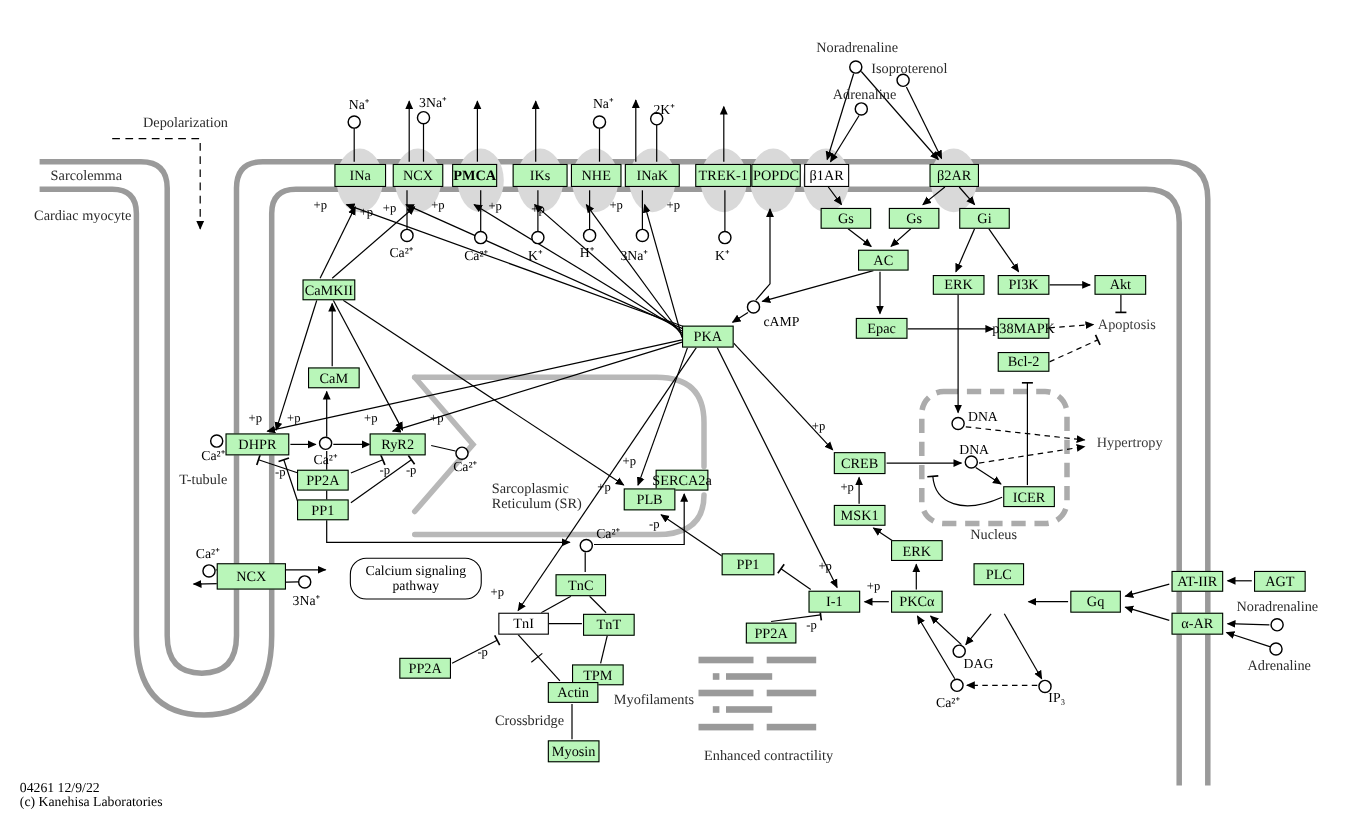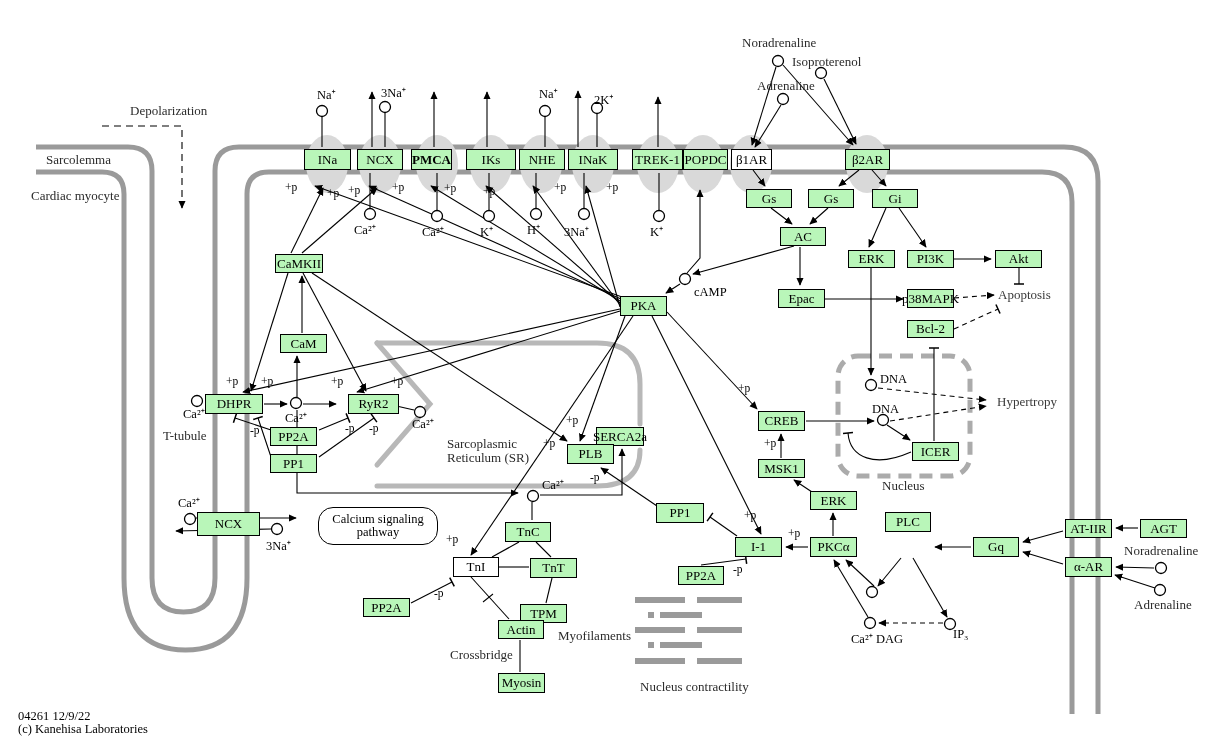--- a/index.html
+++ b/index.html
@@ -243,21 +243,21 @@
     <div class="node g" style="left: 848px; top: 250px; width: 47px; height: 18px;">ERK</div>
     <div class="node g" style="left: 907px; top: 250px; width: 47px; height: 18px;">PI3K</div>
     <div class="node g" style="left: 995px; top: 250px; width: 47px; height: 18px;">Akt</div>
     <div class="node g" style="left: 778px; top: 289px; width: 47px; height: 19px;">Epac</div>
     <div class="node g" style="left: 907px; top: 289px; width: 47px; height: 19px;">p38MAPK</div>
     <div class="node g" style="left: 907px; top: 320px; width: 47px; height: 18px;">Bcl-2</div>
     <div class="node g" style="left: 620px; top: 296px; width: 47px; height: 20px;">PKA</div>
     <div class="node g" style="left: 275px; top: 254px; width: 48px; height: 19px;">CaMKII</div>
     <div class="node g" style="left: 280px; top: 334px; width: 47px; height: 19px;">CaM</div>
     <div class="node g" style="left: 205px; top: 394px; width: 58px; height: 20px;">DHPR</div>
-    <div class="node g" style="left: 348px; top: 394px; width: 51px; height: 20px;">RyR2</div>
+    <div class="node g" style="left: 336px; top: 394px; width: 51px; height: 20px;">RyR2</div>
     <div class="node g" style="left: 270px; top: 427px; width: 47px; height: 19px;">PP2A</div>
     <div class="node g" style="left: 270px; top: 454px; width: 47px; height: 19px;">PP1</div>
     <div class="node g" style="left: 197px; top: 512px; width: 63px; height: 24px;">NCX</div>
     <div class="node g" style="left: 596px; top: 427px; width: 48px; height: 19px;">SERCA2a</div>
     <div class="node g" style="left: 567px; top: 444px; width: 47px; height: 20px;">PLB</div>
     <div class="node g" style="left: 758px; top: 411px; width: 47px; height: 20px;">CREB</div>
     <div class="node g" style="left: 758px; top: 459px; width: 47px; height: 19px;">MSK1</div>
     <div class="node g" style="left: 810px; top: 491px; width: 47px; height: 19px;">ERK</div>
     <div class="node g" style="left: 912px; top: 442px; width: 47px; height: 19px;">ICER</div>
     <div class="node g" style="left: 656px; top: 503px; width: 48px; height: 20px;">PP1</div>
@@ -285,28 +285,28 @@
     <span class="lbl name" style="left: 31px; top: 188px;">Cardiac myocyte</span>
     <span class="lbl name" style="left: 163px; top: 428px;">T-tubule</span>
     <span class="lbl name" style="left: 447px; top: 436px;">Sarcoplasmic</span>
     <span class="lbl name" style="left: 447px; top: 450px;">Reticulum (SR)</span>
     <span class="lbl ion" style="left: 694px; top: 285px;">cAMP</span>
     <span class="lbl gray" style="left: 998px; top: 287px;">Apoptosis</span>
     <span class="lbl gray" style="left: 997px; top: 394px;">Hypertropy</span>
     <span class="lbl ion" style="left: 880px; top: 372px;">DNA</span>
     <span class="lbl ion" style="left: 872px; top: 402px;">DNA</span>
     <span class="lbl name" style="left: 882px; top: 478px;">Nucleus</span>
-    <span class="lbl ion" style="left: 876px; top: 596px; margin-top: 36px;">DAG</span>
+    <span class="lbl ion" style="left: 876px; top: 596px;">DAG</span>
     <span class="lbl ion" style="left: 953px; top: 627px;">IP₃</span>
     <span class="lbl ion" style="left: 851px; top: 630px;">Ca²⁺</span>
     <span class="lbl name" style="left: 1124px; top: 543px;">Noradrenaline</span>
     <span class="lbl name" style="left: 1134px; top: 597px;">Adrenaline</span>
     <span class="lbl name" style="left: 558px; top: 628px;">Myofilaments</span>
     <span class="lbl name" style="left: 450px; top: 647px;">Crossbridge</span>
-    <span class="lbl name" style="left: 640px; top: 679px;">Nucleus contractility</span>
+    <span class="lbl name" style="left: 640px; top: 679px;">Enhanced contractility</span>
     <span class="lbl foot" style="left: 18px; top: 709px;">04261 12/9/22</span>
     <span class="lbl foot" style="left: 18px; top: 722px;">(c) Kanehisa Laboratories</span>
     <span class="lbl ion" style="left: 317px; top: 86px;">Na⁺</span>
     <span class="lbl ion" style="left: 381px; top: 84px;">3Na⁺</span>
     <span class="lbl ion" style="left: 539px; top: 85px;">Na⁺</span>
     <span class="lbl ion" style="left: 594px; top: 91px;">2K⁺</span>
     <span class="lbl ion" style="left: 354px; top: 221px;">Ca²⁺</span>
     <span class="lbl ion" style="left: 422px; top: 223px;">Ca²⁺</span>
     <span class="lbl ion" style="left: 480px; top: 223px;">K⁺</span>
     <span class="lbl ion" style="left: 527px; top: 221px;">H⁺</span>

